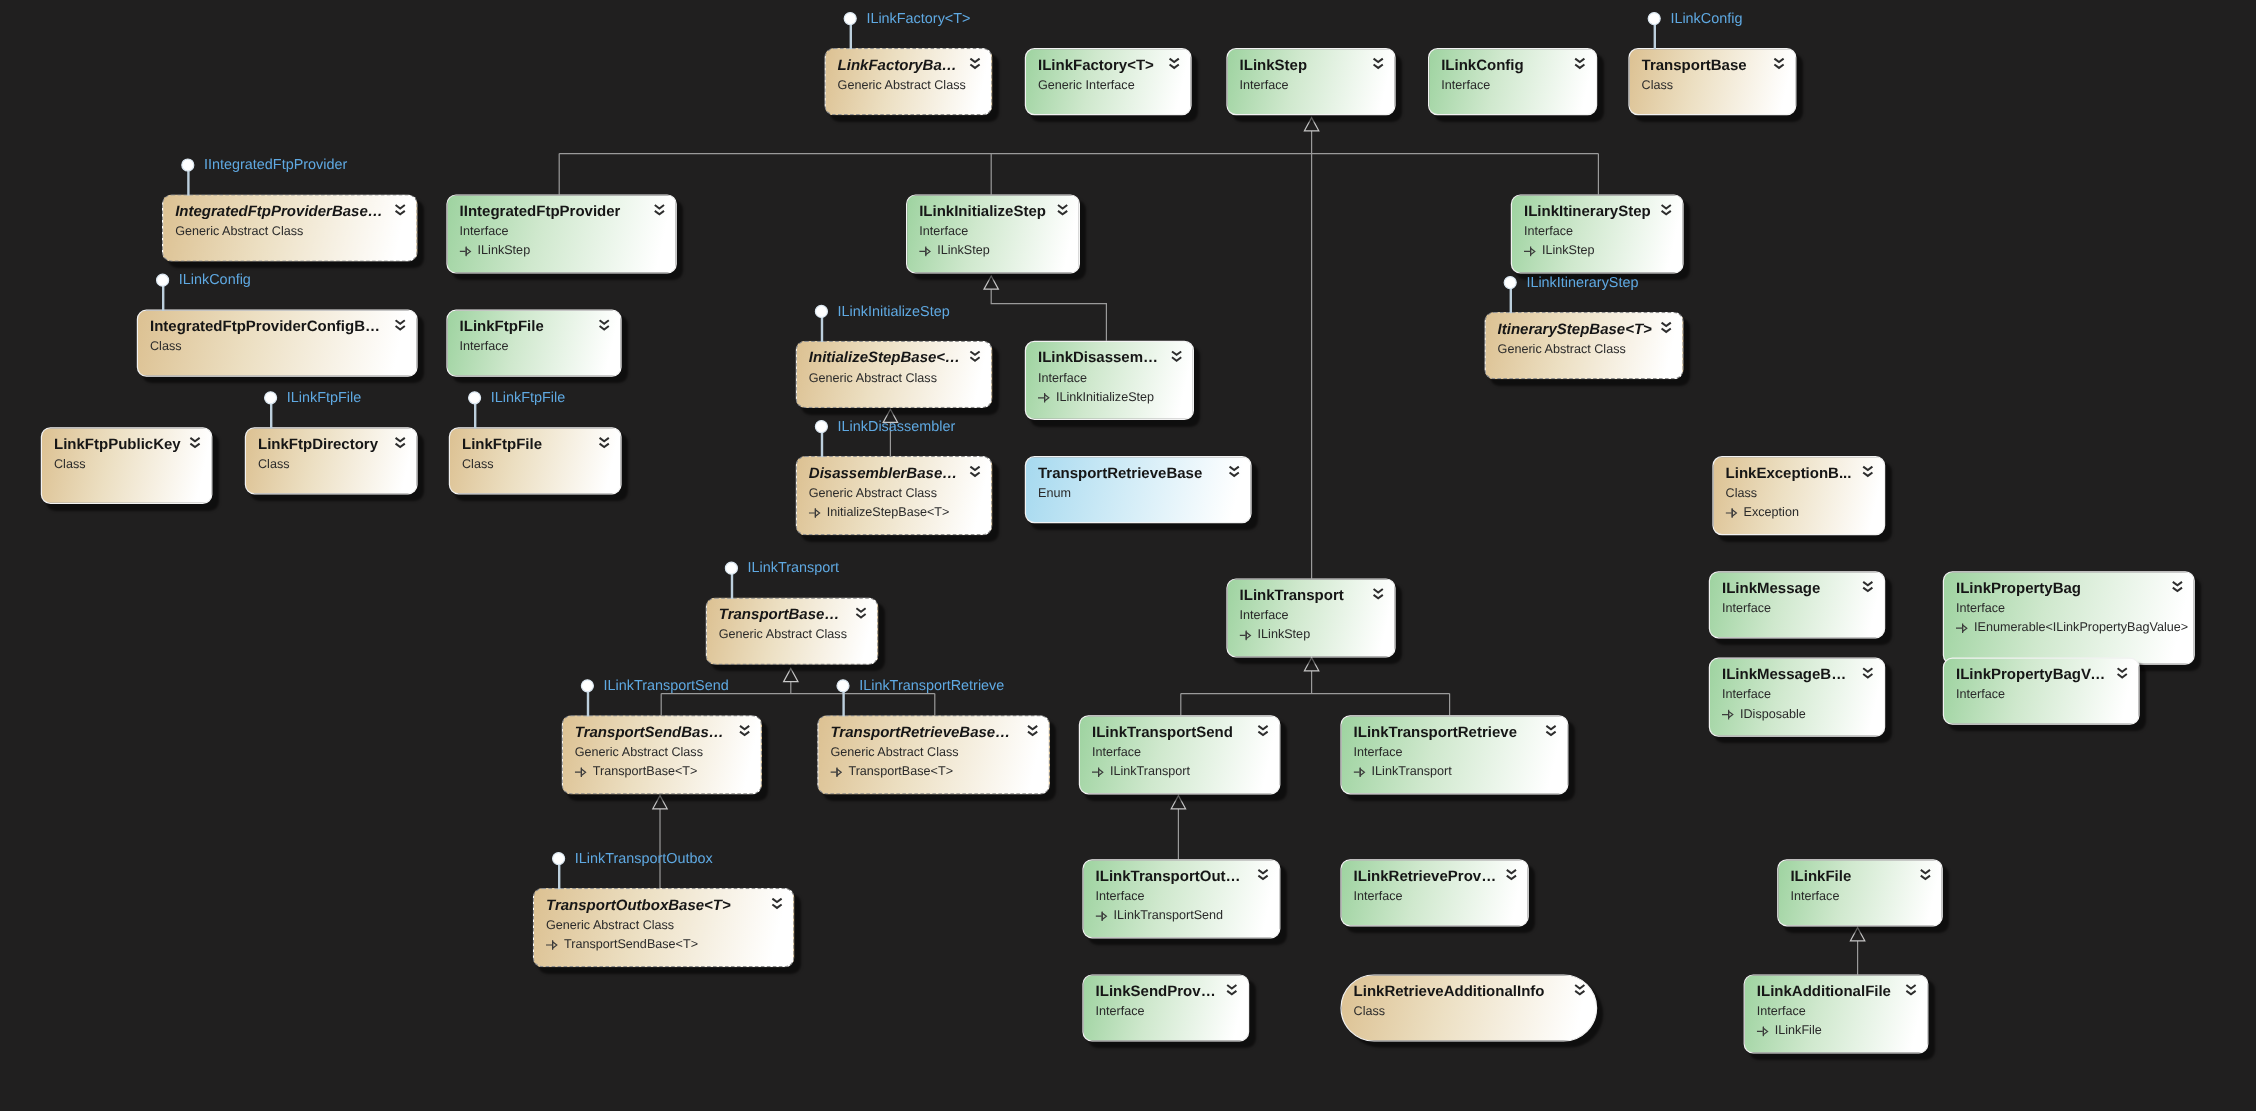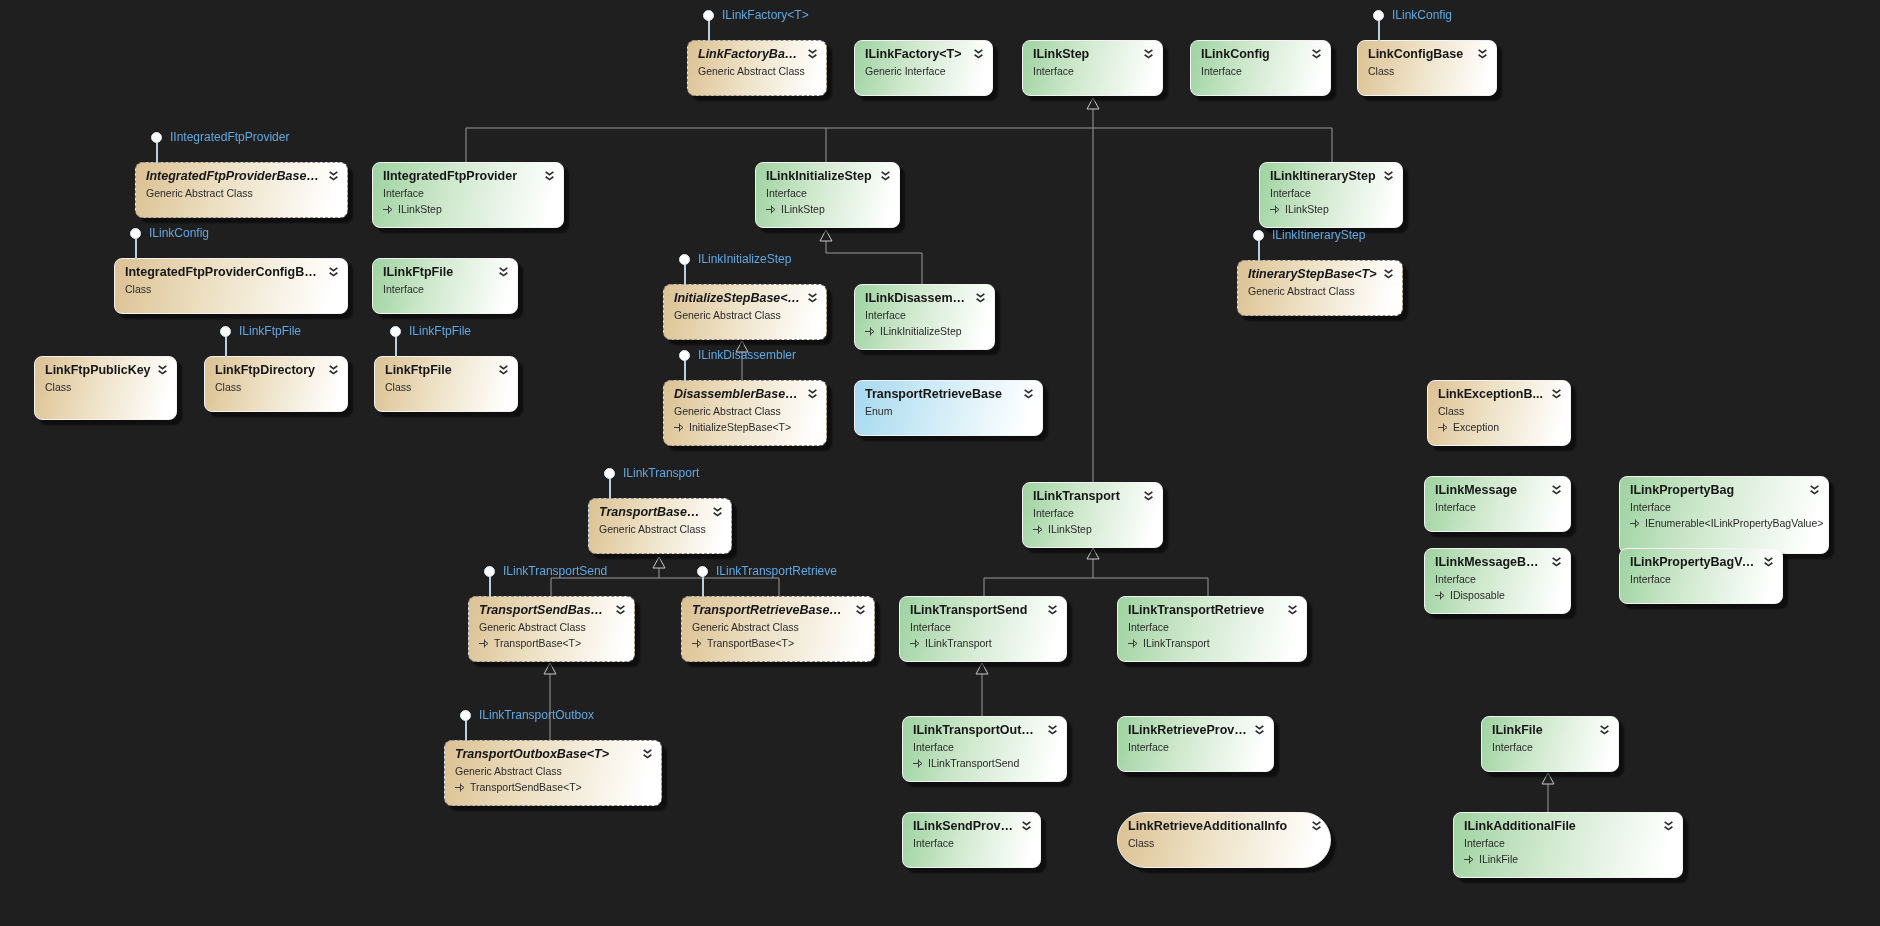--- a/index.html
+++ b/index.html
@@ -131,21 +131,21 @@
           <span class="node-title">ILinkConfig</span>
           <span class="chevron"><svg width="11" height="11" viewBox="0 0 10 10">
               <path d="M1.5 0.8 L5 3.4 L8.5 0.8" fill="none" stroke="#2e2e2e" stroke-width="1.5"></path>
               <path d="M1.5 5.2 L5 7.8 L8.5 5.2" fill="none" stroke="#2e2e2e" stroke-width="1.5"></path>
             </svg></span>
         </div>
         <div class="node-kind">Interface</div>
       </div>
       <div class="node class" style="left: 1357px; top: 40px; width: 140px; height: 56px;">
         <div class="node-header">
-          <span class="node-title">LinkConfigBase</span>
+          <span class="node-title">TransportBase</span>
           <span class="chevron"><svg width="11" height="11" viewBox="0 0 10 10">
               <path d="M1.5 0.8 L5 3.4 L8.5 0.8" fill="none" stroke="#2e2e2e" stroke-width="1.5"></path>
               <path d="M1.5 5.2 L5 7.8 L8.5 5.2" fill="none" stroke="#2e2e2e" stroke-width="1.5"></path>
             </svg></span>
         </div>
         <div class="node-kind">Class</div>
         <div class="lollipop">
           <span class="lolli-stem"></span>
           <span class="lolli-circle"></span>
           <span class="lolli-label">ILinkConfig</span>
@@ -629,21 +629,21 @@
       <div class="node class" style="left: 1117px; top: 812px; width: 214px; height: 56px; border-radius: 28px;">
         <div class="node-header">
           <span class="node-title">LinkRetrieveAdditionalInfo</span>
           <span class="chevron"><svg width="11" height="11" viewBox="0 0 10 10">
               <path d="M1.5 0.8 L5 3.4 L8.5 0.8" fill="none" stroke="#2e2e2e" stroke-width="1.5"></path>
               <path d="M1.5 5.2 L5 7.8 L8.5 5.2" fill="none" stroke="#2e2e2e" stroke-width="1.5"></path>
             </svg></span>
         </div>
         <div class="node-kind">Class</div>
       </div>
-      <div class="node interface" style="left: 1453px; top: 812px; width: 230px; height: 66px;">
+      <div class="node interface" style="left: 1453px; top: 812px; width: 154px; height: 66px;">
         <div class="node-header">
           <span class="node-title">ILinkAdditionalFile</span>
           <span class="chevron"><svg width="11" height="11" viewBox="0 0 10 10">
               <path d="M1.5 0.8 L5 3.4 L8.5 0.8" fill="none" stroke="#2e2e2e" stroke-width="1.5"></path>
               <path d="M1.5 5.2 L5 7.8 L8.5 5.2" fill="none" stroke="#2e2e2e" stroke-width="1.5"></path>
             </svg></span>
         </div>
         <div class="node-kind">Interface</div>
         <div class="node-inherits">
           <svg class="inh-icon" width="11" height="9" viewBox="0 0 11 9">

